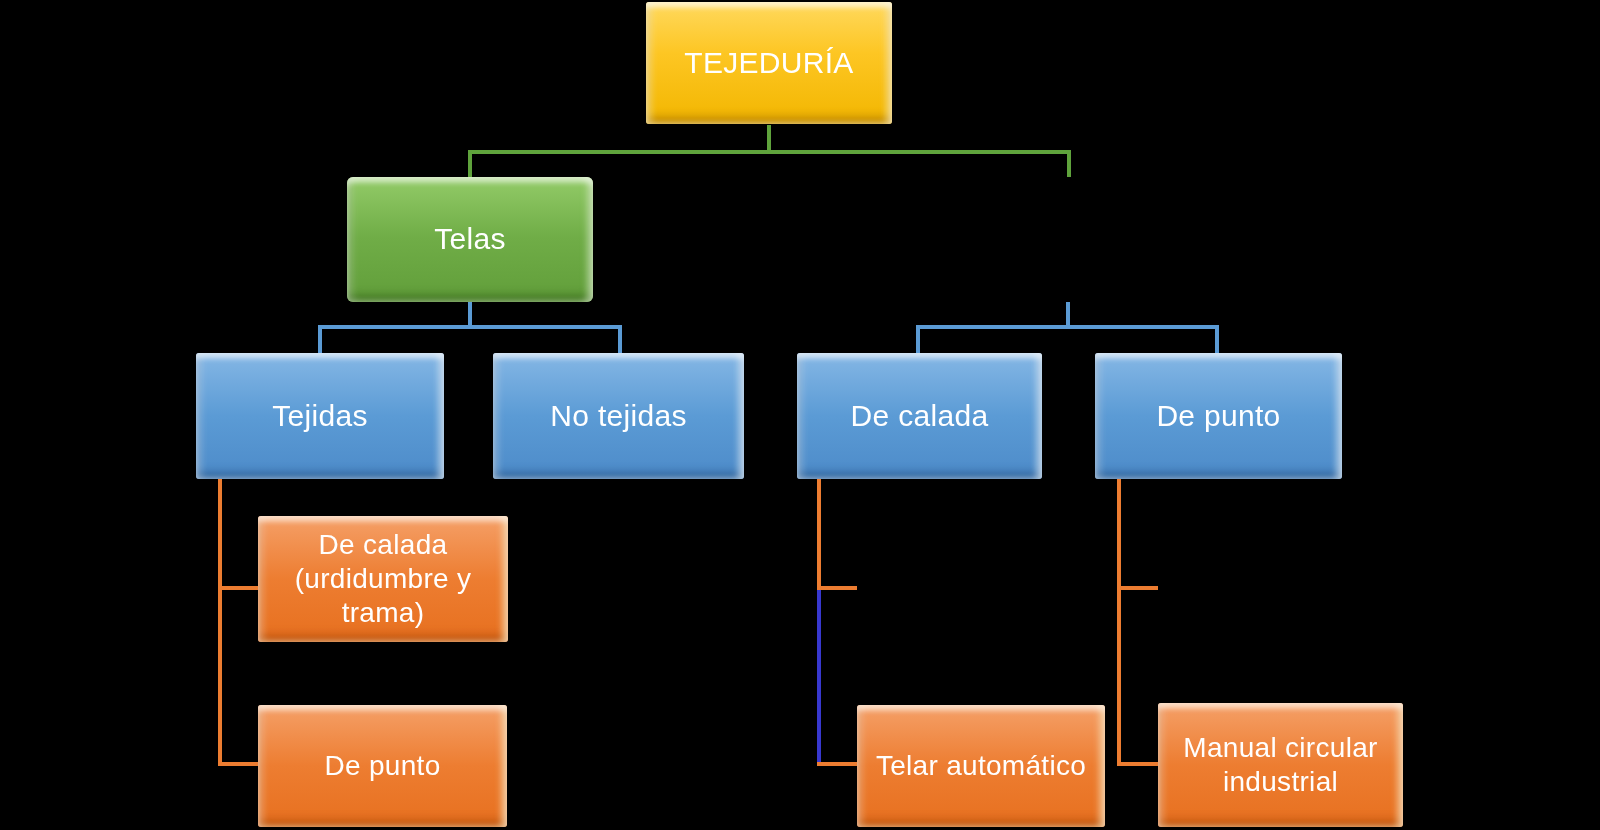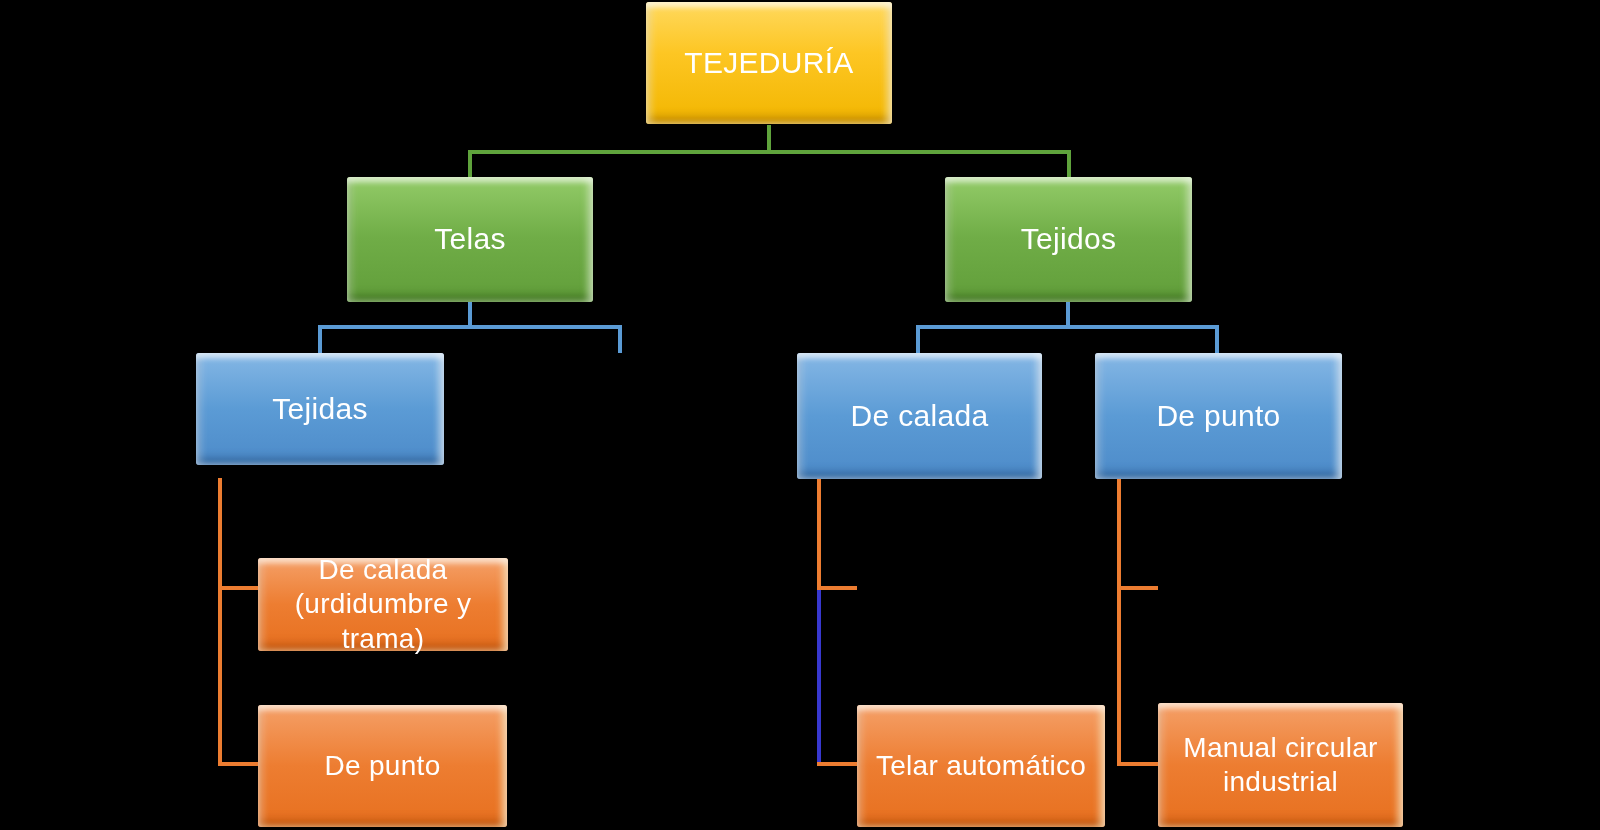--- a/index.html
+++ b/index.html
@@ -104,38 +104,38 @@
   <div class="seg co" style="left:817px; top:762px; width:40px; height:4px;"></div>
 
   <div class="seg co" style="left:1117px; top:478px; width:4px; height:288px;"></div>
   <div class="seg co" style="left:1117px; top:586px; width:41px; height:4px;"></div>
   <div class="seg co" style="left:1117px; top:762px; width:41px; height:4px;"></div>
 
   <div class="node lvl-0" style="left:646px; top:2px; width:246px; height:122px;">
     <span>TEJEDURÍA</span>
   </div>
 
-  <div class="node lvl-1" style="left:347px; top:177px; width:246px; height:125px;">
+  <div class="node lvl-1" style="left:347px; top:177px; width:246px; height:125px;border-radius:6px;">
     <span>Telas</span>
   </div>
-  <div class="node lvl-1" style="left:945px; top:177px; width:247px; height:125px;">
-    <span>Tejidos</span>
+
+  <div class="node lvl-2" style="left:196px; top:353px; width:248px; height:126px;">
+    <span>Tejidas</span>
   </div>
-
-  <div class="node lvl-2" style="left:196px; top:353px; width:248px; height:112px;">
-    <span>Tejidas</span>
+  <div class="node lvl-2" style="left:493px; top:353px; width:251px; height:126px;">
+    <span>No tejidas</span>
   </div>
   <div class="node lvl-2" style="left:797px; top:353px; width:245px; height:126px;text-align:right;">
     <span>De calada</span>
   </div>
   <div class="node lvl-2" style="left:1095px; top:353px; width:247px; height:126px;">
     <span>De punto</span>
   </div>
 
-  <div class="node lvl-3" style="left:258px; top:558px; width:250px; height:93px;justify-content:flex-end;">
+  <div class="node lvl-3" style="left:258px; top:516px; width:250px; height:126px;justify-content:flex-end;">
     <span>De calada (urdidumbre y trama)</span>
   </div>
   <div class="node lvl-3" style="left:258px; top:705px; width:249px; height:122px;">
     <span>De punto</span>
   </div>
 
   <div class="node lvl-3" style="left:857px; top:705px; width:248px; height:122px; padding:0 18px;">
     <span>Telar automático</span>
   </div>
 

